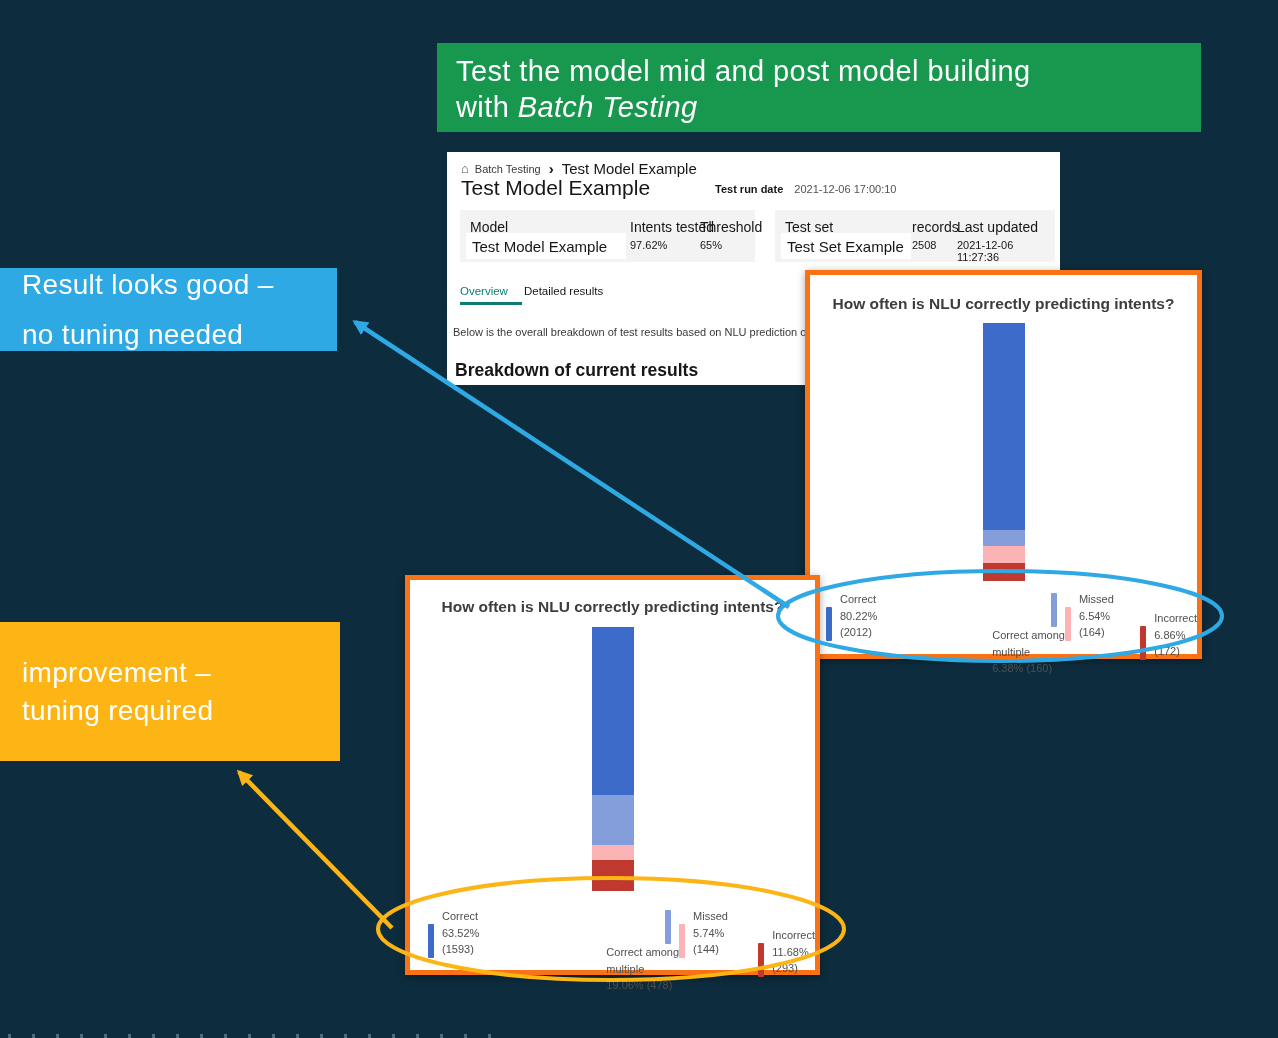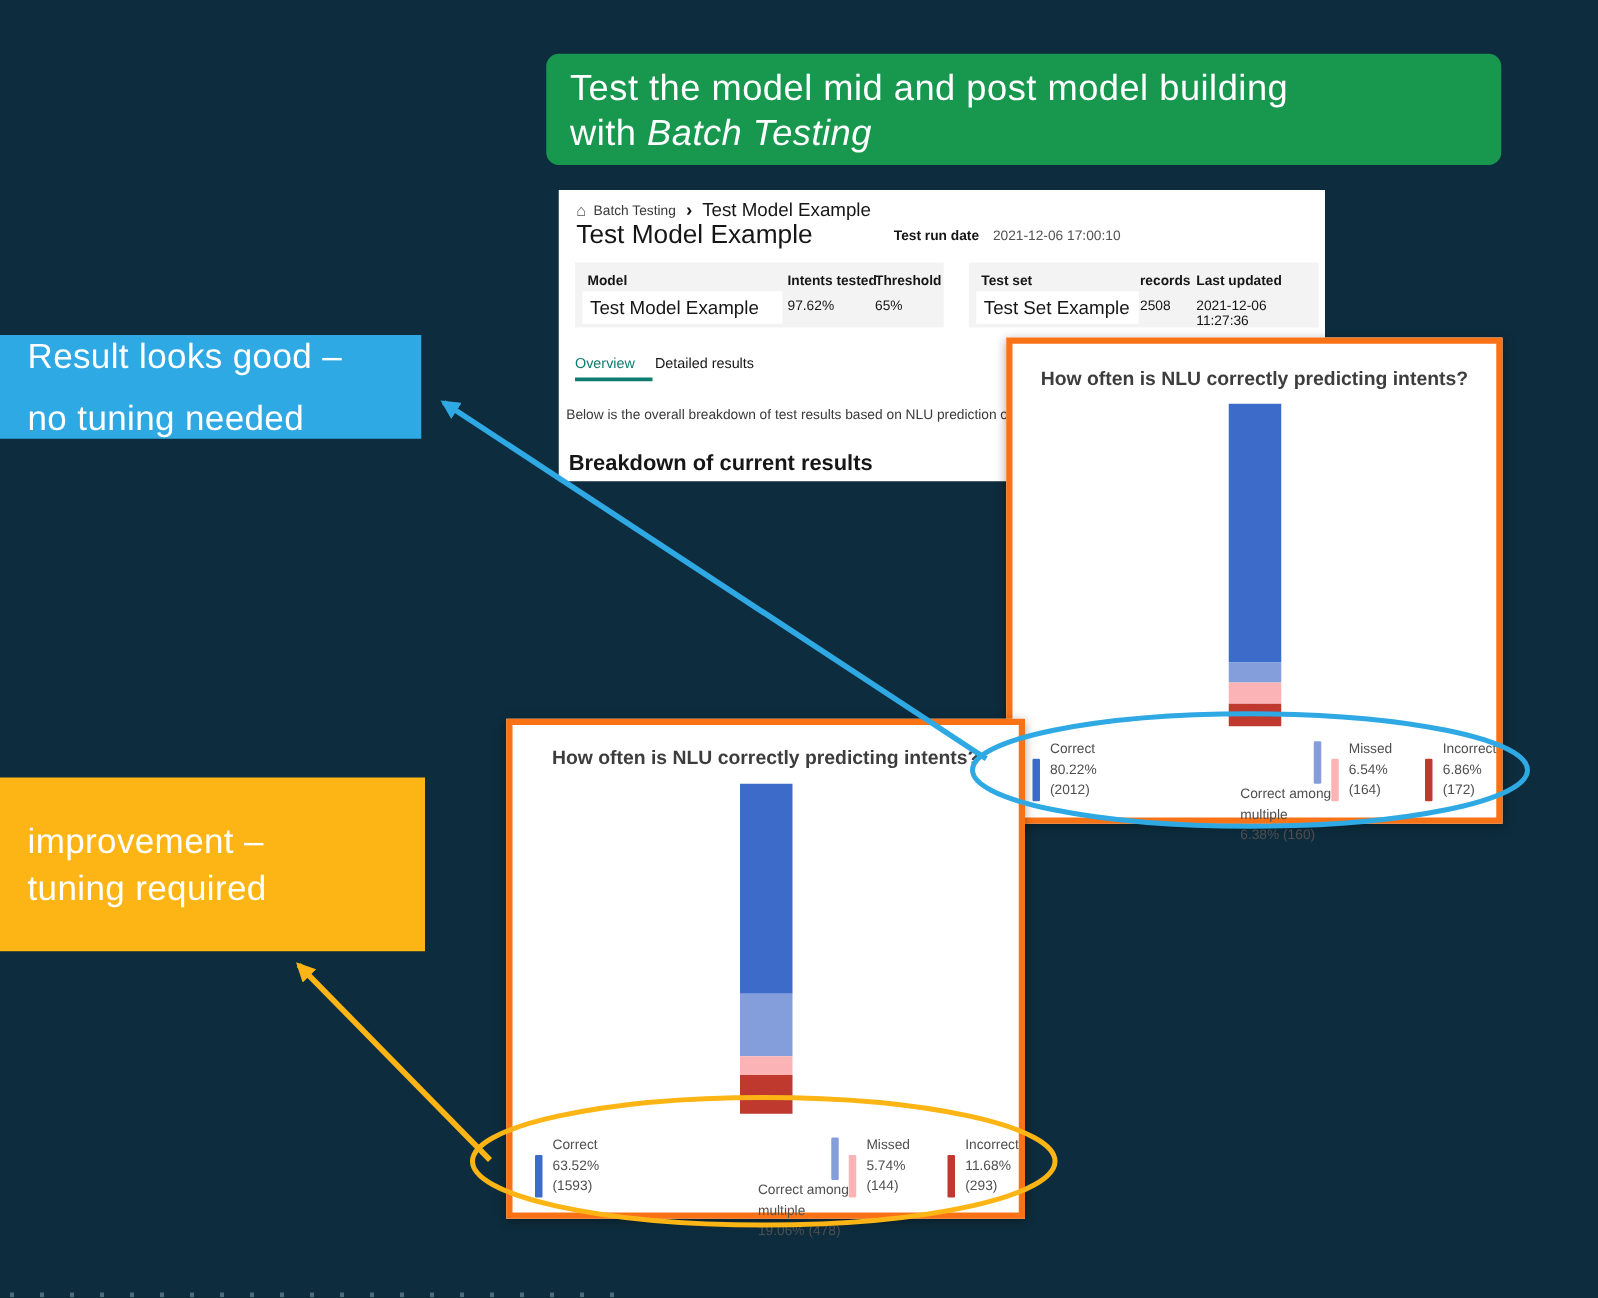--- a/index.html
+++ b/index.html
@@ -4,21 +4,21 @@
 <style>
   html,body{margin:0;padding:0;background:#0d2c3d;}
   #slide{
     position:relative;width:1278px;height:1038px;overflow:hidden;
     background:#0d2c3d;font-family:"Liberation Sans",sans-serif;
   }
   
   .banner{
     position:absolute;left:437px;top:43px;width:764px;height:89px;
     background:#18984f;color:#ffffff;box-sizing:border-box;
-    padding:11px 0 0 19px;font-size:29px;line-height:1.23;letter-spacing:.4px;border-radius:10px;
+    padding:11px 0 0 19px;font-size:29px;line-height:1.23;letter-spacing:.4px;
   }
   .banner em{font-style:italic;}
   
   .main-panel{
     position:absolute;left:447px;top:152px;width:613px;height:233px;
     background:#ffffff;z-index:10;color:#161616;
   }
   .breadcrumb{position:absolute;left:14px;top:8px;display:flex;align-items:center;gap:6px;}
   .crumb-home-icon{font-size:13px;color:#525252;line-height:1;}
   .crumb-root{font-size:11px;color:#393939;}
@@ -26,21 +26,21 @@
   .crumb-current{font-size:15px;color:#161616;}
   .page-title{position:absolute;left:14px;top:24px;font-size:21px;font-weight:500;color:#161616;}
   .run-date{position:absolute;left:268px;top:31px;font-size:11px;}
   .run-date b{font-weight:700;color:#161616;margin-right:8px;text-align:right;}
   .run-date span{color:#525252;}
   .card{
     position:absolute;top:58px;height:52px;background:#f3f3f3;
   }
   .card.model{left:13px;width:295px;}
   .card.testset{left:328px;width:280px;}
-  .card-label{position:absolute;top:9px;font-size:11px;font-weight:700;color:#161616;}
+  .card-label{position:absolute;top:9px;font-size:14px;font-weight:400;color:#161616;}
   .card-val{position:absolute;top:29px;font-size:11px;color:#161616;}
   .card-valuebox{
     position:absolute;left:6px;top:23px;height:26px;background:#ffffff;
     font-size:15px;color:#161616;display:flex;align-items:center;padding-left:6px;box-sizing:border-box;
   }
   .card.model .card-valuebox{width:160px;}
   .card.testset .card-valuebox{width:130px;}
   .tabs{position:absolute;left:13px;top:131px;display:flex;gap:16px;font-size:11.5px;}
   .tab{padding:2px 0;cursor:pointer;}
   .tab.active{color:#0e7c71;}
@@ -66,21 +66,21 @@
   .chart-panel.right .bar{margin-top:10px;height:258px;}
   .chart-panel.lower .bar{margin-top:11px;height:264px;}
   .bar-seg{width:100%;}
   .legend{display:flex;align-items:flex-start;box-sizing:border-box;}
   .chart-panel.right .legend{padding:0 0 0 16px;margin-top:10px;}
   .chart-panel.lower .legend{padding:0 0 0 18px;margin-top:17px;}
   .legend-item{display:flex;align-items:flex-end;}
   .legend-item:nth-child(1){width:95px;}
   .legend-item:nth-child(2){width:159px;flex-direction:column;}
   .legend-item:nth-child(3){width:80px;}
-  .legend-item:nth-child(4){flex:1;}
+  .legend-item:nth-child(4){flex:1;margin-top:19px;}
   .swatch{width:6px;height:34px;border-radius:1px;margin:2px 8px 0 0;flex:none;}
   .legend-text{font-size:11px;line-height:1.5;color:#4f4f4f;}
   
   .callout{
     position:absolute;left:0;color:#ffffff;z-index:45;box-sizing:border-box;
     padding-left:22px;display:flex;flex-direction:column;justify-content:center;
     font-size:28px;line-height:1.35;letter-spacing:.3px;
   }
   .callout.good{top:268px;width:337px;height:83px;background:#2fa9e4;gap:12px;}
   .callout.improve{top:622px;width:340px;height:139px;background:#fcb515;}

